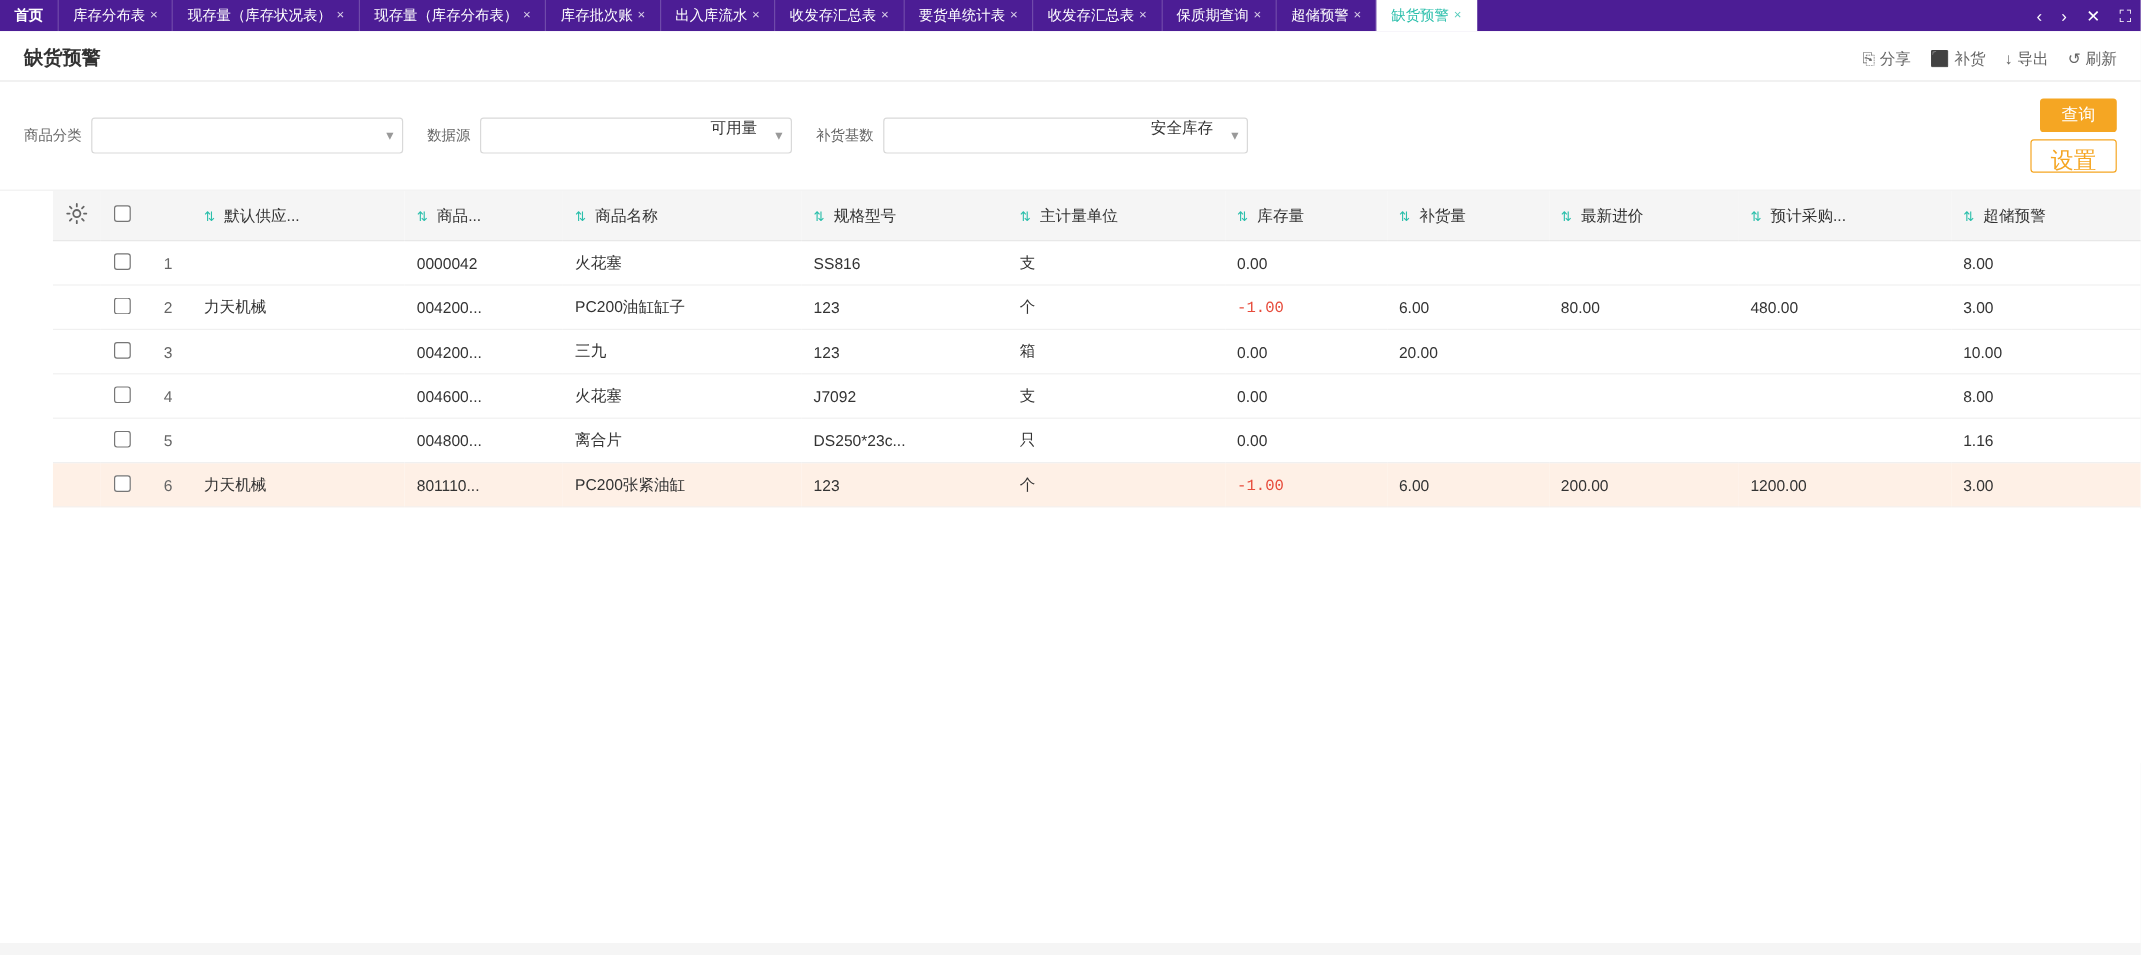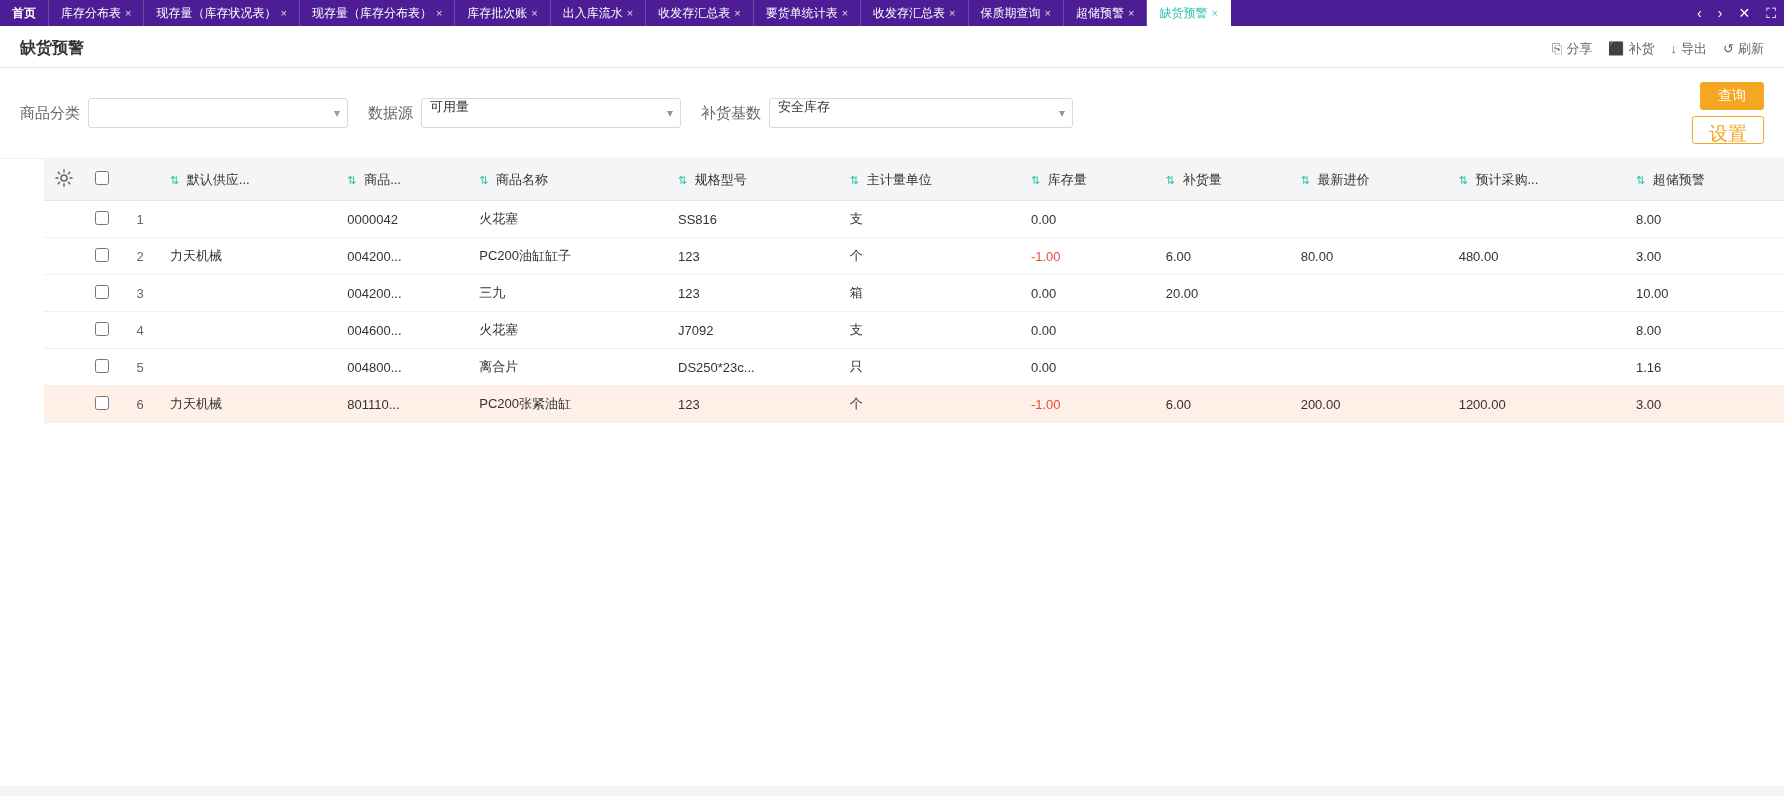--- a/index.html
+++ b/index.html
@@ -96,36 +96,37 @@
       gap: 20px;
       border-bottom: 1px solid #f0f0f0;
     }
     .filter-group {
       display: flex;
       align-items: center;
       gap: 8px;
     }
     .filter-label {
       color: #666;
-      font-size: 15px;
+      font-size: 12px;
       white-space: nowrap;
     }
     .filter-select {
       display: flex;
       align-items: center;
       border: 1px solid #d9d9d9;
       border-radius: 3px;
       padding: 4px 28px 16px 8px;
       min-width: 200px;
       height: 30px;
       position: relative;
       cursor: pointer;
       background: #fff;
       font-size: 13px;
       color: #999;
+      justify-content: flex-end;
     }
     .filter-select-wrapper {
       position: relative;
       display: inline-block;
     }
     .filter-select-wrapper .chevron {
       position: absolute;
       right: 8px;
       top: 50%;
       transform: translateY(-50%);
@@ -220,21 +221,21 @@
     }
     .settings-icon-cell {
       width: 40px;
       text-align: center;
     }
     input[type="checkbox"] {
       cursor: pointer;
       width: 14px;
       height: 14px;
     }
-    .negative { color: #e74c3c; }
+    .negative { color: #e74c3c; font-family: Liberation Mono, monospace; }
 
     
     .gear-icon {
       width: 18px;
       height: 18px;
       display: inline-block;
       cursor: pointer;
     }
   </style>
 </head>

